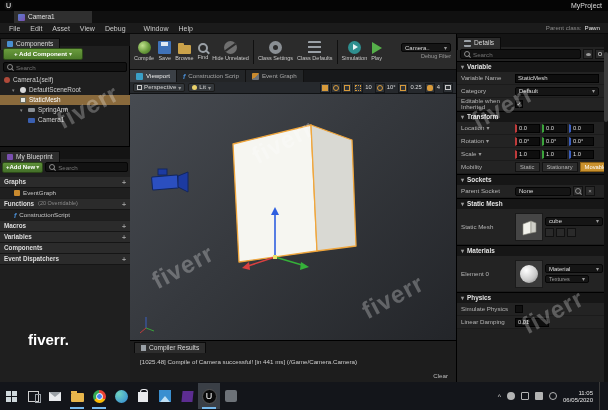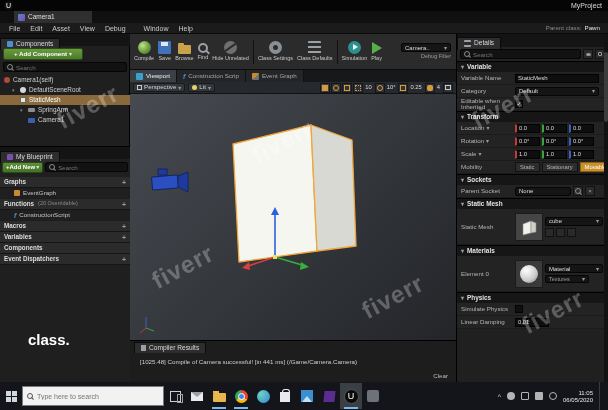--- a/index.html
+++ b/index.html
@@ -541,24 +541,20 @@
 
   <div class="abs fl" style="left:0;top:382px;width:608px;height:28px;background:#13151a;gap:0">
     <div class="tbicon">
       <span class="winlogo">
           <div></div>
           <div></div>
           <div></div>
           <div></div>
         </span>
     </div>
-    <div class="fl" style="width:142px;height:20px;background:#f2f2f2;border:1px solid #7a7a7a;gap:3px;padding:0 4px;flex:none">
-      <span class="mag" style="filter:brightness(.6)"></span>
-      <input style="border: none; outline: none; background: transparent; font-size: 7px; color: rgb(68, 68, 68); width: 100%; font-family: inherit;" placeholder="Type here to search">
-    </div>
     <div class="tbicon">
         <span class="tview"></span>
       </div>
     <div class="tbicon">
         <span class="mail"></span>
       </div>
     <div class="tbicon on">
         <span class="folder"></span>
       </div>
     <div class="tbicon on">
@@ -597,16 +593,16 @@
     </div>
   </div>
 
   <div class="wm-layer">
     <span class="wm" style="left:55px;top:95px">fiverr</span>
     <span class="wm" style="left:250px;top:130px">fiverr</span>
     <span class="wm" style="left:470px;top:95px">fiverr</span>
     <span class="wm" style="left:150px;top:255px">fiverr</span>
     <span class="wm" style="left:360px;top:285px">fiverr</span>
     <span class="wm" style="left:520px;top:300px">fiverr</span>
-    <span class="wmlogo" style="left:28px;top:332px">class.</span>
+    <span class="wmlogo" style="left:28px;top:332px">fiverr.</span>
   </div>
 
 </div>
 
 </body></html>

